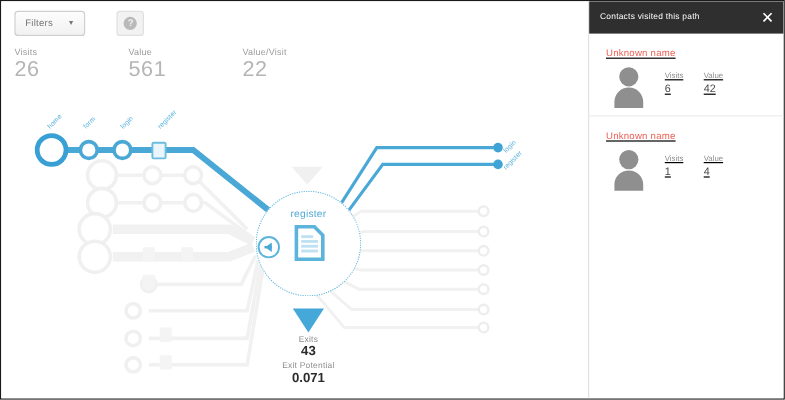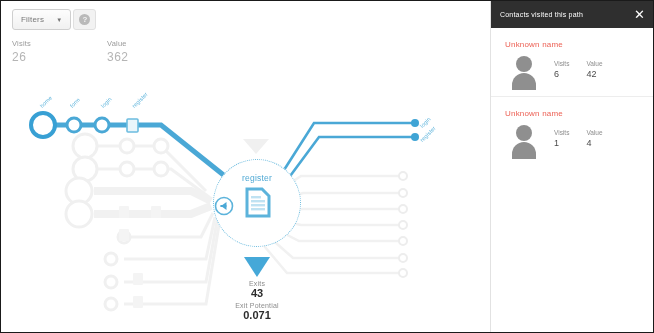--- a/index.html
+++ b/index.html
@@ -31,21 +31,21 @@
     background: #ffffff;
     overflow: hidden;
   }
 
   
   #toolbar {
     position: absolute;
     left: 11px; top: 8px;
     display: flex;
     align-items: center;
-    gap: 2px;
+    gap: 26px;
   }
   .btn-filters {
     display: flex;
     align-items: center;
     gap: 12px;
     height: 19px;
     padding: 0 8px;
     background: linear-gradient(#fdfdfd, #f1f1f1);
     border: 1px solid #cfcfcf;
     border-radius: 3px;
@@ -85,21 +85,21 @@
     display: flex;
   }
   .stat { width: 95px; }
   .stat-label {
     font-size: 7.5px;
     color: #9b9b9b;
     letter-spacing: .2px;
     margin-bottom: 1px;
   }
   .stat-value {
-    font-size: 12px;
+    font-size: 18px;
     color: #b5b5b5;
     letter-spacing: .5px;
     line-height: 16px;
   }
 
   
   #graph {
     position: absolute;
     left: 0; top: 0;
     width: 489px; height: 331px;
@@ -189,20 +189,21 @@
     letter-spacing: .2px;
   }
   #panel-close {
     font-size: 13px;
     color: #ffffff;
     line-height: 13px;
   }
   .contact {
     padding: 12px 0 10px 0;
     position: relative;
+    text-decoration: underline;
   }
   .contact + .contact { border-top: 1px solid #ededed; }
   .contact-name {
     font-size: 8px;
     color: #ec6054;
     margin-left: 14px;
     margin-bottom: 7px;
     letter-spacing: .2px;
   }
   .contact-body {
@@ -261,21 +262,25 @@
       </div>
     </div>
 
     <div id="stats">
       <div class="stat">
         <div class="stat-label">Visits</div>
         <div class="stat-value">26</div>
       </div>
       <div class="stat">
         <div class="stat-label">Value</div>
-        <div class="stat-value">362</div>
+        <div class="stat-value">561</div>
+      </div>
+      <div class="stat">
+        <div class="stat-label">Value/Visit</div>
+        <div class="stat-value">22</div>
       </div>
     </div>
 
     <svg id="graph" viewBox="0 0 489 331">
 
       <g stroke="#f1f1f1" fill="none">
         <path d="M90 145 H160 L205 190" stroke-width="3"></path>
         <path d="M90 168 H170 L208 196" stroke-width="3"></path>
         <path d="M93 190 H190 L210 200" stroke-width="8"></path>
         <path d="M93 213 H190 L210 205" stroke-width="8"></path>

